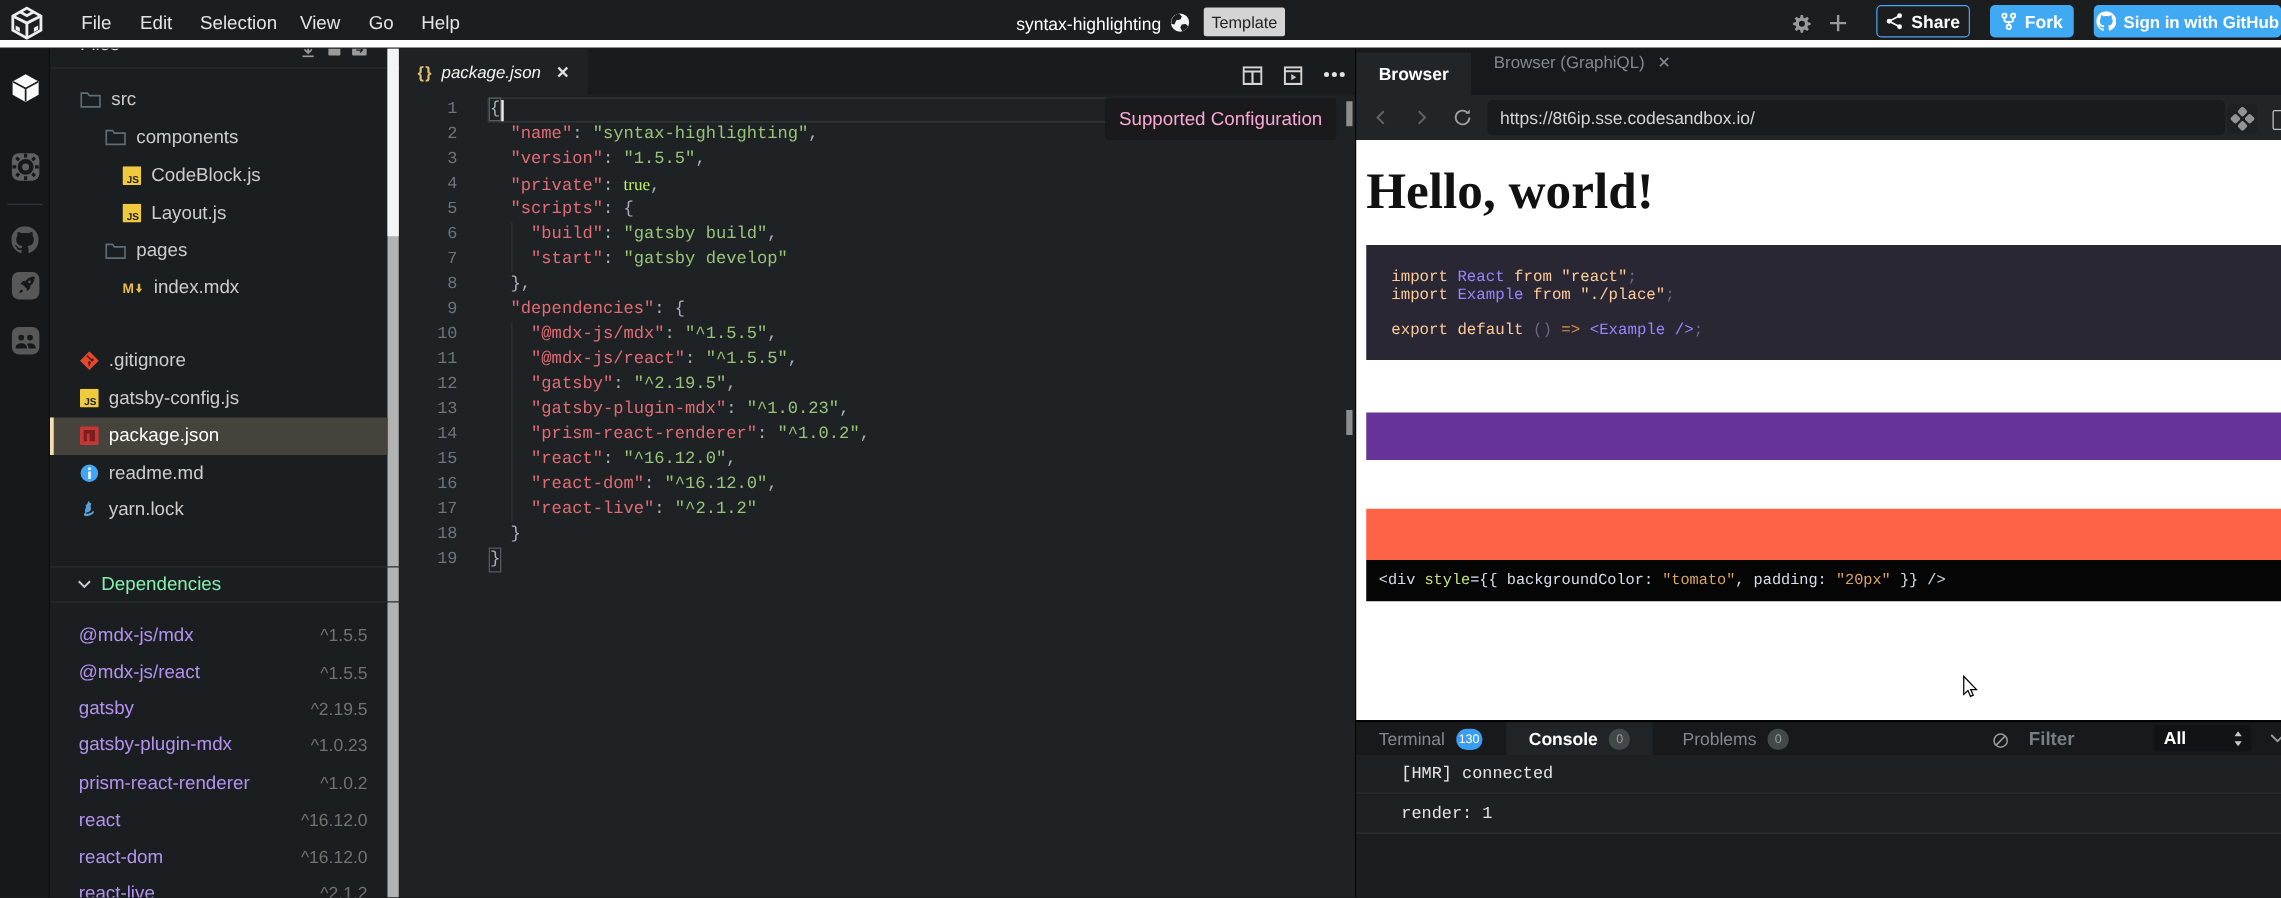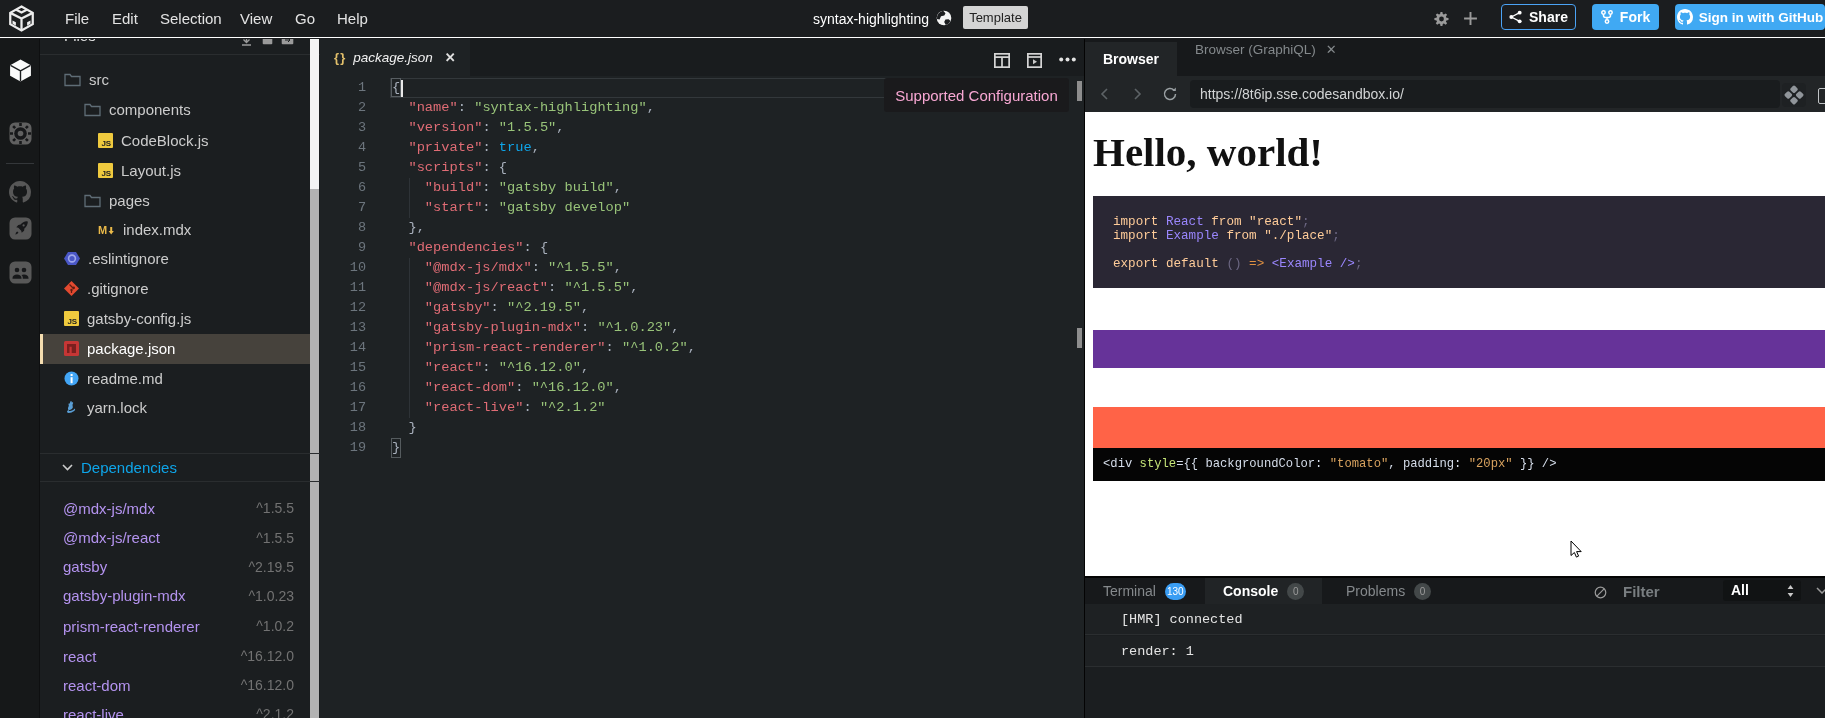--- a/index.html
+++ b/index.html
@@ -1,48 +1,48 @@
 <!DOCTYPE html>
 <html><head>
 <meta charset="utf-8">
 <style>
 *{margin:0;padding:0;box-sizing:border-box;}
 html,body{width:1825px;height:718px;overflow:hidden;background:#1b1d1f;font-family:"Liberation Sans",sans-serif;}
 #app{position:relative;width:1825px;height:718px;}
 .abs{position:absolute;}
 
-#topbar{left:0;top:0;width:1825px;height:38px;background:#1b1d1f;border-bottom:1px solid #ffffff;}
+#topbar{left:0;top:0;width:1825px;height:38px;background:#1b1d1f;border-bottom:6px solid #ffffff;}
 .menu{color:#e3e3e3;font-size:15px;line-height:38px;position:absolute;top:0;}
 #title{color:#fff;font-size:14px;line-height:38px;position:absolute;top:0;left:813px;}
 #tplbtn{position:absolute;left:963px;top:6px;width:65px;height:23px;background:#d4d4d4;border-radius:2px;color:#222;font-size:13px;text-align:center;line-height:23px;}
 .btn{position:absolute;top:4px;height:26px;border-radius:4px;color:#fff;font-size:14px;font-weight:bold;display:flex;align-items:center;justify-content:center;gap:7px;}
 #share{left:1501px;width:75px;background:#1b1d1f;border:1.5px solid #4ba3f5;}
 #fork{left:1592px;width:67px;background:#40a9f3;}
 #signin{left:1675px;width:150px;background:#40a9f3;font-size:13.5px;white-space:nowrap;gap:6px;}
 
 #rail{left:0;top:39px;width:40px;height:679px;background:#161819;border-right:1px solid #0e0f10;}
 
 #explorer{left:40px;top:39px;width:280px;height:679px;background:#1b1e20;}
 #fhead{position:absolute;left:0;top:0px;width:280px;height:16px;border-bottom:1px solid #2a2d2f;color:#ddd;font-size:15px;overflow:hidden;}
 .row{position:absolute;left:0;width:270px;height:30px;display:flex;align-items:center;color:#ccc;font-size:15px;}
 .row .ic{display:inline-block;flex:0 0 auto;}
 .sel{background:#46423c;border-left:3px solid #f5ddb0;color:#fff;}
-.dephead{position:absolute;left:0;width:280px;height:29px;border-top:1px solid #2a2d2f;border-bottom:1px solid #2a2d2f;color:#0ea5e9;font-size:15px;display:flex;align-items:center;}
+.dephead{position:absolute;left:0;width:280px;height:29px;border-top:1px solid #2a2d2f;border-bottom:1px solid #2a2d2f;color:#86efac;font-size:15px;display:flex;align-items:center;}
 .dep{position:absolute;left:0;width:280px;height:29px;display:flex;align-items:center;font-size:15px;color:#b493ef;}
 .dep .ver{position:absolute;right:26px;color:#727272;font-size:14px;}
 #exsb{position:absolute;left:270px;top:0;width:9px;height:679px;background:#b2b2b2;}
 #exsbthumb{position:absolute;left:0;top:0;width:9px;height:150px;background:#f4f4f4;}
 
 #editor{left:320px;top:39px;width:765px;height:679px;background:#1e2224;border-right:1px solid #040404;}
 #tabbar{position:absolute;left:0;top:0;width:764px;height:37px;background:#191c1e;}
 #tab1{position:absolute;left:0;top:0;height:37px;background:#1e2224;display:flex;align-items:center;padding:0 14px;color:#f2f2f2;font-size:13.5px;font-style:italic;gap:8px;}
 #code{position:absolute;left:0;top:37px;width:764px;font-family:"Liberation Mono",monospace;font-size:13.7px;}
 .cl{position:absolute;height:20px;line-height:20px;white-space:pre;}
 .ln{position:absolute;width:46px;text-align:right;color:#6c757d;height:20px;line-height:20px;font-size:13.5px;}
-.k{color:#e06c75;} .s{color:#98c379;} .p{color:#a8b0bc;} .b{color:#0ea5e9;}
+.k{color:#e06c75;} .s{color:#98c379;} .p{color:#a8b0bc;} .b{color:#bef264;font-family:Liberation Serif, serif;}
 #tooltip{position:absolute;left:564px;top:39px;width:185px;height:34px;background:#1a1a1c;color:#f9a8d4;font-size:15px;display:flex;align-items:center;justify-content:center;border-radius:3px;}
 
 #browser{left:1085px;top:39px;width:740px;height:679px;background:#191c1e;text-decoration:underline;}
 #btabs{position:absolute;left:0;top:0;width:740px;height:37px;background:#17191b;}
 #btab1{position:absolute;left:0;top:3px;width:92px;height:34px;background:#222527;color:#fff;font-size:14px;font-weight:bold;display:flex;align-items:center;justify-content:center;}
 #btab2{position:absolute;left:92px;top:3px;height:34px;color:#84898c;font-size:13.5px;display:flex;align-items:flex-start;padding:0 18px;gap:10px;}
 #bnav{position:absolute;left:0;top:37px;width:740px;height:36px;background:#222527;}
 #burl{position:absolute;left:105px;top:4px;width:590px;height:28px;background:#191c1e;border-radius:4px;color:#d2d4d5;font-size:14px;line-height:28px;padding-left:10px;}
 #bcontent{position:absolute;left:0;top:73px;width:740px;height:464px;background:#ffffff;color:#000;}
 #h1{position:absolute;left:8px;top:16px;font-family:"Liberation Serif",serif;font-weight:bold;font-size:41px;color:#111;}
@@ -190,27 +190,20 @@
           <path fill="none" stroke="#5f6d76" stroke-width="1.3" d="M1 2.5h5l1.5 2H16v9H1Z"></path>
         </svg>
         <span>pages</span>
       </div>
       <div class="row" style="top:175.0px;padding-left:58px;gap:8px;">
         <svg class="ic" width="17" height="13" viewBox="0 0 17 13">
           <text x="0" y="11" font-size="11" font-family="Liberation Sans" font-weight="bold" fill="#e9b949">M</text>
           <path fill="#e9b949" d="M12.2 4h2v4h1.6l-2.6 3.4L10.6 8h1.6Z"></path>
         </svg>
         <span>index.mdx</span>
-      </div>
-      <div class="row" style="top:204.5px;padding-left:24px;gap:8px;">
-        <svg class="ic" width="16" height="15" viewBox="0 0 16 15">
-          <path fill="#4a57c6" d="M4 1h8l4 6.5L12 14H4L0 7.5Z"></path>
-          <circle cx="8" cy="7.5" r="3.4" fill="none" stroke="#9fa7ea" stroke-width="1.6"></circle>
-        </svg>
-        <span>.eslintignore</span>
       </div>
       <div class="row" style="top:234.5px;padding-left:24px;gap:8px;">
         <svg class="ic" width="15" height="15" viewBox="0 0 15 15">
           <path fill="#e2492f" d="M7.5 0 15 7.5 7.5 15 0 7.5Z"></path>
           <g stroke="#5c1d12" stroke-width="1.2" fill="none">
             <path d="M5.5 3.5 10 8"></path>
             <path d="M7.5 9.5v2.5"></path>
           </g>
           <circle cx="7.5" cy="9" r="1.2" fill="#5c1d12"></circle>
           <circle cx="9.8" cy="6.8" r="1.2" fill="#5c1d12"></circle>

